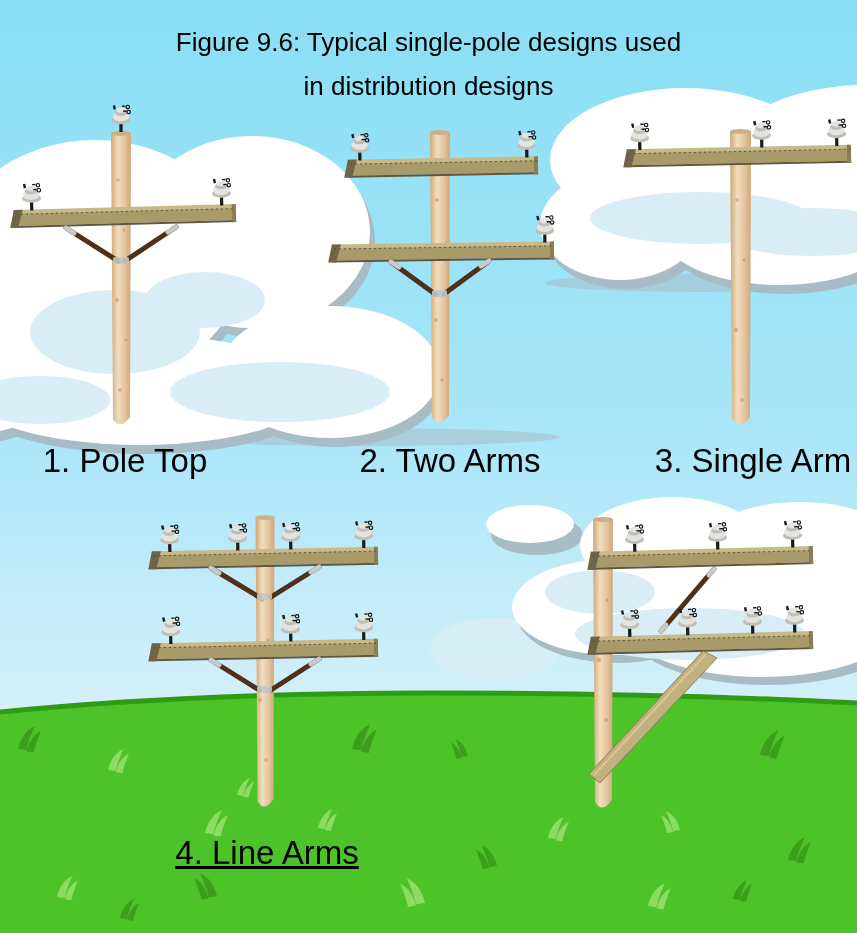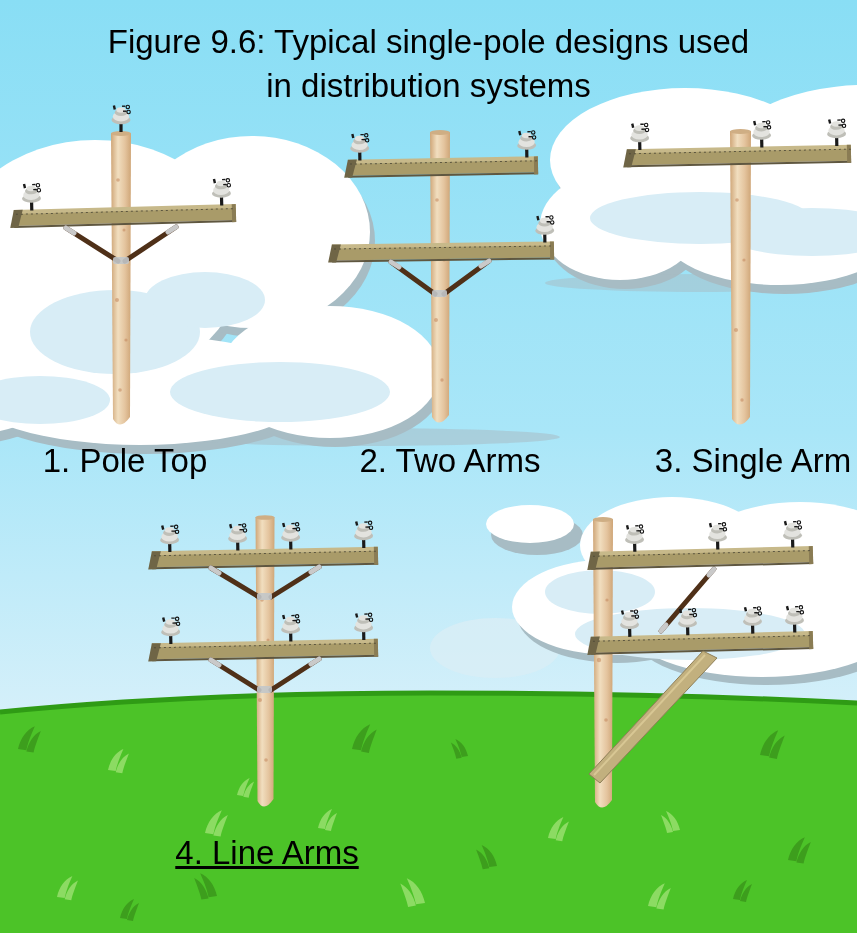--- a/index.html
+++ b/index.html
@@ -3,21 +3,21 @@
 <meta charset="utf-8">
 <style>
   html,body { margin:0; padding:0; background:#777; }
   .canvas {
     position:relative; width:857px; height:933px; overflow:hidden;
     font-family:"Liberation Sans", sans-serif; background:var(--sky-top,#89DEF5);
   }
   .scene { position:absolute; inset:0; }
   .title {
     position:absolute; left:0; right:0; top:20px; text-align:center;
-    font-size:33px; line-height:44px; color:var(--label-color,#000);
+    font-size:26px; line-height:44px; color:var(--label-color,#000);
   }
   .design-label {
     position:absolute; width:280px; text-align:center;
     font-size:33px; color:var(--label-color,#000); white-space:nowrap;
   }
   
   .stop-sky-top   { stop-color:var(--sky-top,#89DEF5); }
   .stop-sky-mid   { stop-color:var(--sky-mid,#A9E6F8); }
   .stop-sky-bot   { stop-color:var(--sky-bottom,#D6F0FA); }
   .stop-pole-d    { stop-color:var(--pole-wood-dark,#CFA678); }
@@ -358,20 +358,20 @@
       </g>
       <g>
         <polygon class="side-brace" points="703,651 717,658 600,783 589,774"></polygon>
         <line class="side-brace-hl" x1="705" y1="655" x2="594" y2="775"></line>
       </g>
     </g>
   </svg>
 
   <div class="title">
     <div>Figure 9.6: Typical single-pole designs used</div>
-    <div>in distribution systems</div>
+    <div>in distribution designs</div>
   </div>
 
   <div class="design-label" style="left:-15px; top:442px;">1. Pole Top</div>
   <div class="design-label" style="left:310px; top:442px;">2. Two Arms</div>
   <div class="design-label" style="left:613px; top:442px;">3. Single Arm</div>
   <div class="design-label" style="left:127px; top:834px;text-decoration:underline;">4. Line Arms</div>
 </div>
 
 </body></html>

